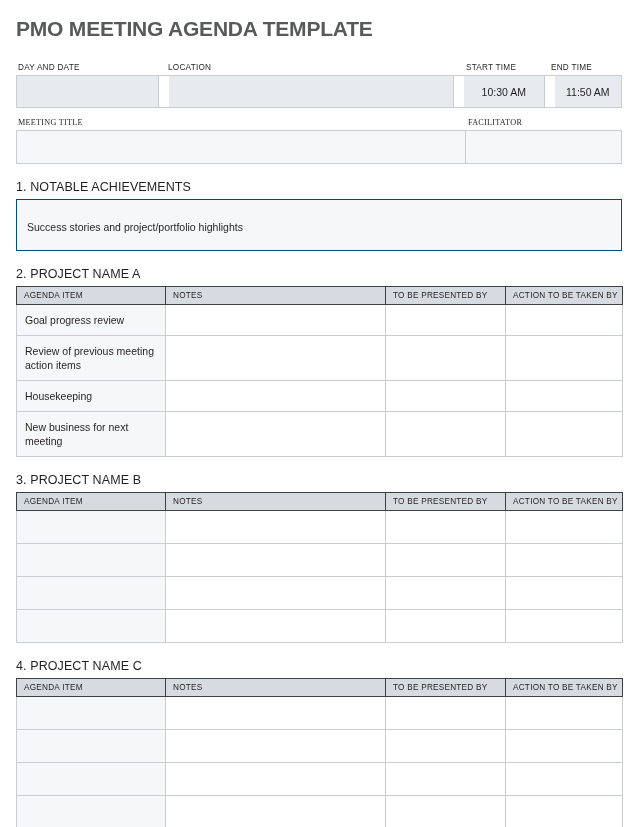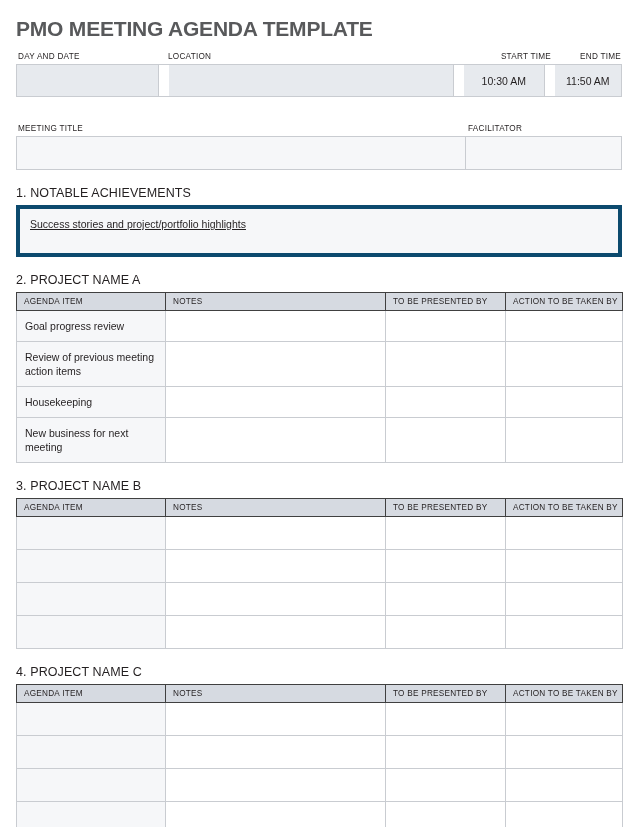--- a/index.html
+++ b/index.html
@@ -35,27 +35,27 @@
 
   
   .field-label {
     font-size: 8.2px;
     letter-spacing: 0.25px;
     color: #231f20;
     line-height: 12px;
     padding: 0 0 1px 2px;
     white-space: nowrap;
   }
-  .field-label.center { text-align: right; padding-left: 0; }
+  .field-label.center { text-align: left; padding-left: 0; }
 
   
   .meta-labels {
     display: flex;
     width: 100%;
-    margin-top: 8px;
+    margin-top: 19px;
   }
   .meta-row {
     display: flex;
     width: 100%;
     border: 1px solid #c9ccd1;
     height: 33px;
     gap: 10px;
   }
   .meta-cell {
     border-right: 1px solid #c9ccd1;
@@ -72,21 +72,22 @@
 
   .c-day   { width: 150px; }
   .c-loc   { width: 300px; }
   .c-start { width: 85px; }
   .c-end   { width: 70px; }
 
   
   .title-labels {
     display: flex;
     width: 100%;
-    margin-top: 26px;
+    margin-top: 9px;
+    font-family: Liberation Serif, serif;
   }
   .title-row {
     display: flex;
     width: 100%;
     border: 1px solid #c9ccd1;
     height: 34px;
   }
   .c-mtitle { width: 450px; }
   .c-facil  { width: 155px; }
 
@@ -94,29 +95,28 @@
   .section-head {
     font-size: 12.5px;
     color: #231f20;
     margin: 15px 0 4px 0;
     line-height: 16px;
     letter-spacing: 0.1px;
   }
 
   
   .note-box {
-    border: 4px solid #0c4a6e;
+    border: 1px solid #0c4a6e;
     background: #f6f7f9;
     height: 52px;
     width: 100%;
-    padding: 8px 10px;
+    padding: 20px 10px;
     font-size: 10.5px;
     color: #231f20;
     line-height: 14px;
-    text-decoration: underline;
   }
 
   
   table.agenda {
     width: 100%;
     border-collapse: collapse;
     table-layout: fixed;
   }
   table.agenda th {
     background: #d6dae1;

